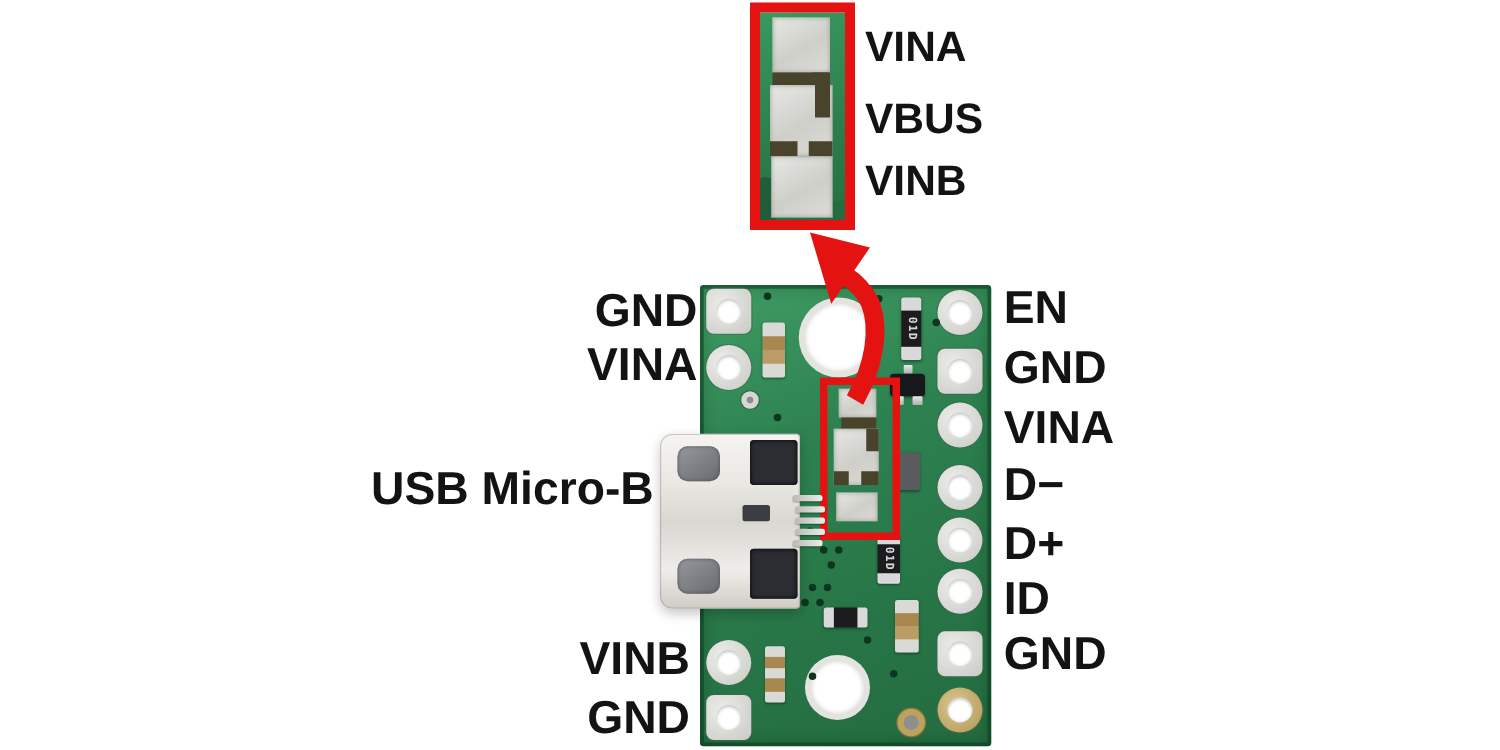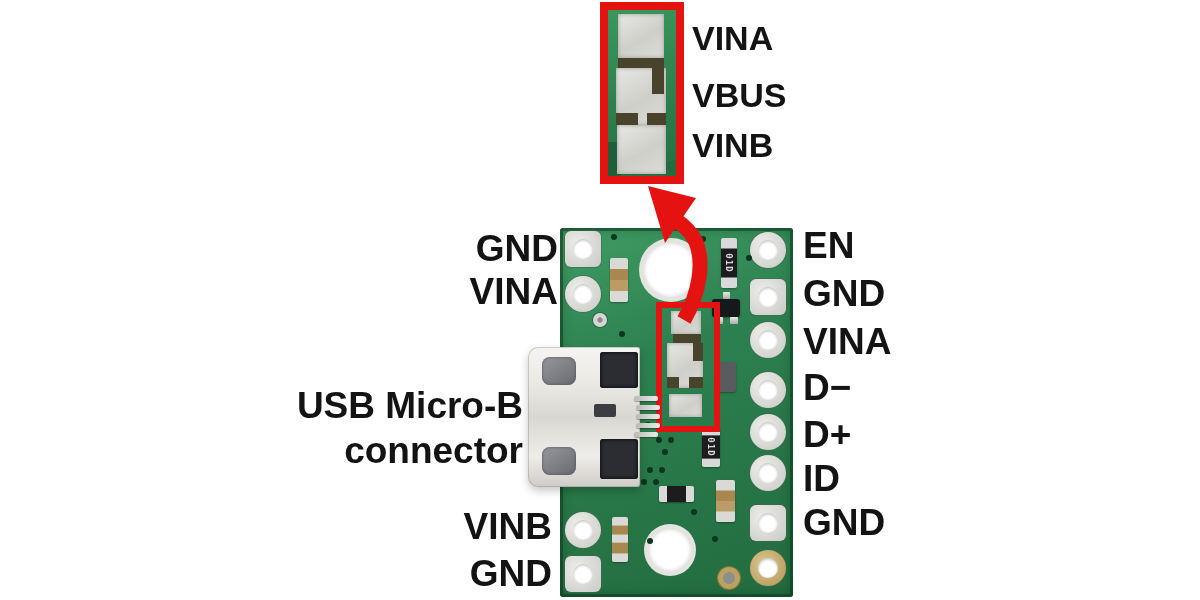--- a/index.html
+++ b/index.html
@@ -4,21 +4,21 @@
 <style>
   html,body{margin:0;padding:0;background:#fff;}
   #fig{position:relative;width:1200px;height:600px;background:var(--bg);overflow:hidden;
        font-family:"Liberation Sans",sans-serif;}
 
   
   .lbl{position:absolute;font-weight:700;font-size:37px;line-height:40px;color:var(--text);
        white-space:nowrap;}
   .lbl.rt{text-align:right;}
   .inset-lbl{font-size:34px;line-height:36px;}
-  .usb-lbl{text-align:right;line-height:45px;margin-top:15px;}
+  .usb-lbl{line-height:45px;}
 
   
   .board{position:absolute;left:560px;top:228px;width:233px;height:369px;border-radius:3px;
          background:linear-gradient(160deg,var(--board-green-light) 0%,var(--board-green) 35%,#277546 70%,#236c40 100%);
          box-shadow:inset 0 0 0 3px rgba(10,60,30,.55), inset 0 0 14px rgba(0,30,10,.35);}
 
   .pad{position:absolute;width:36px;height:36px;
        background:radial-gradient(circle at 35% 35%,#ecece9,#c9c9c6);
        box-shadow:0 0 0 1px rgba(70,100,80,.55);}
   .pad.round{border-radius:50%;}
@@ -180,21 +180,20 @@
   <div class="lbl inset-lbl" style="left:692px;top:77px;">VBUS</div>
   <div class="lbl inset-lbl" style="left:692px;top:127px;">VINB</div>
 
   <div class="lbl rt" style="right:642px;top:229px;">GND</div>
   <div class="lbl rt" style="right:642px;top:272px;">VINA</div>
   <div class="lbl rt" style="right:648px;top:507px;">VINB</div>
   <div class="lbl rt" style="right:648px;top:554px;">GND</div>
 
   <div class="lbl usb-lbl" style="right:677px;top:368px;">
     <div>USB Micro-B</div>
-    <div>connector</div>
   </div>
 
   <div class="lbl" style="left:803px;top:226px;">EN</div>
   <div class="lbl" style="left:803px;top:274px;">GND</div>
   <div class="lbl" style="left:803px;top:322px;">VINA</div>
   <div class="lbl" style="left:803px;top:368px;">D−</div>
   <div class="lbl" style="left:803px;top:415px;">D+</div>
   <div class="lbl" style="left:803px;top:459px;text-align:right;">ID</div>
   <div class="lbl" style="left:803px;top:503px;">GND</div>
 

